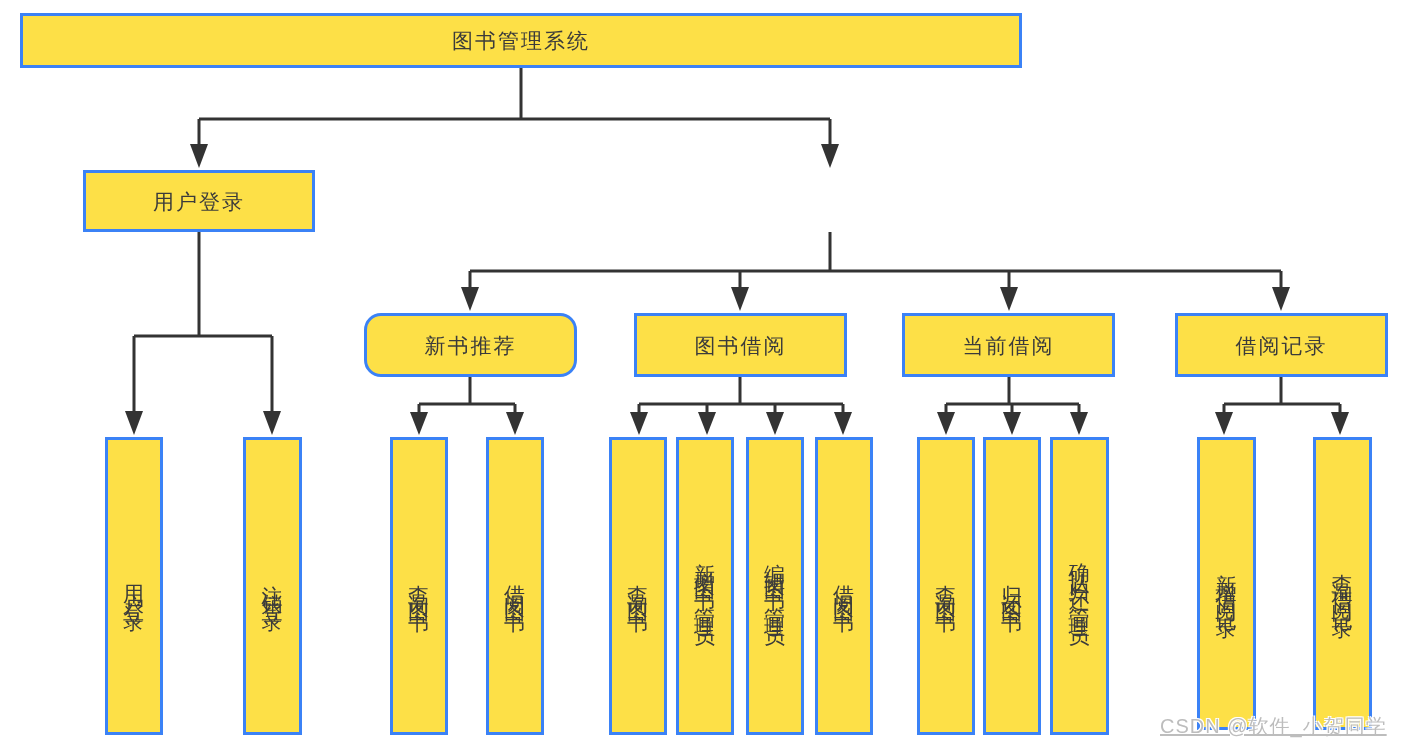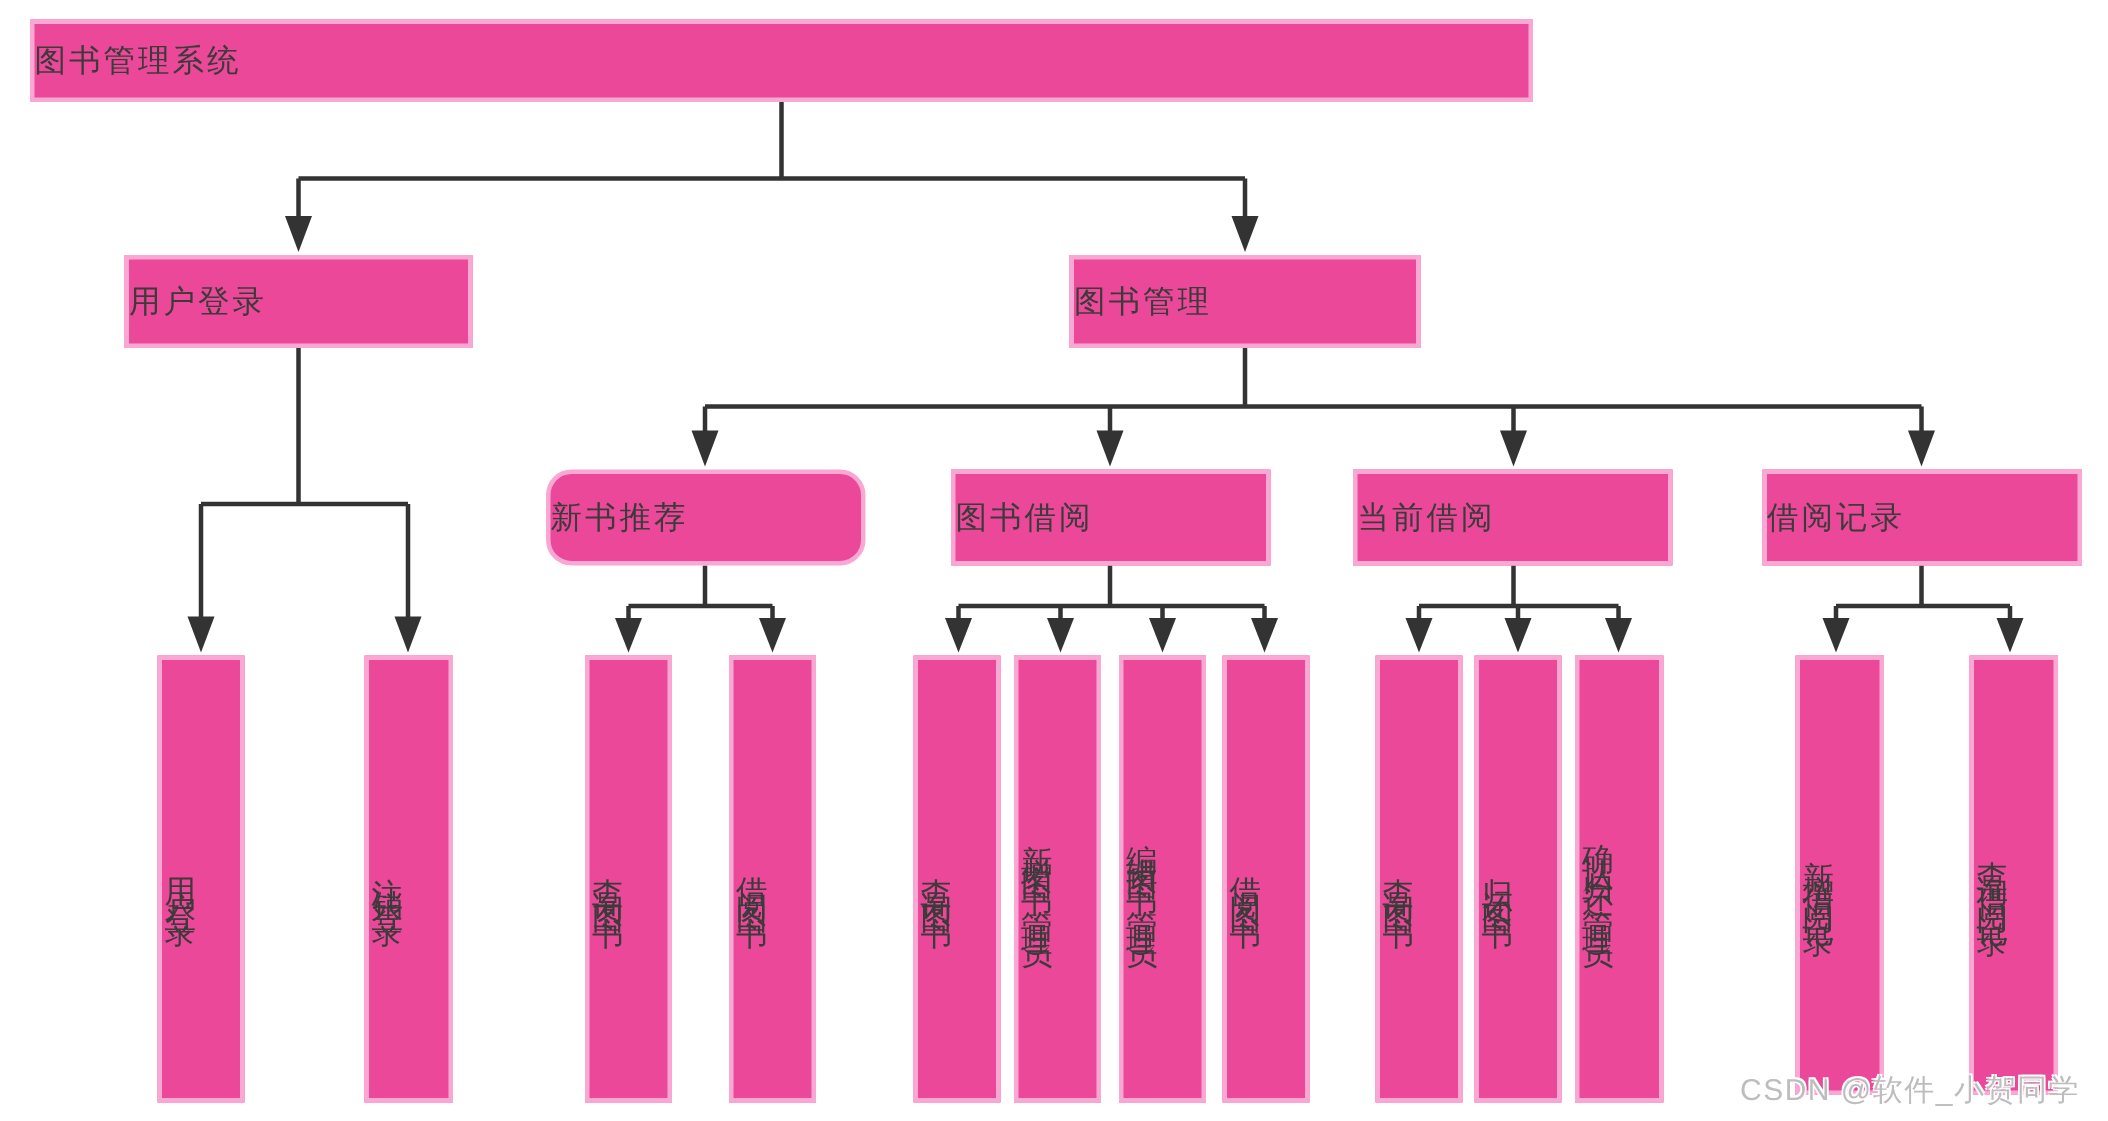--- a/index.html
+++ b/index.html
@@ -13,24 +13,25 @@
   }
   #connectors {
     position: absolute;
     left: 0; top: 0;
     width: 1405px; height: 747px;
     z-index: 0;
   }
   .box {
     position: absolute;
     box-sizing: border-box;
-    border: 3px solid #f9a8d4;
-    background: #ec4899;
+    border: 3px solid #3b82f6;
+    background: #fde047;
     display: flex;
     align-items: center;
+    justify-content: center;
     z-index: 1;
   }
   .leaf { border-width: 3px; }
   .hlabel {
     font-size: 21px;
     color: #3b3b3b;
     letter-spacing: 2px;
     white-space: nowrap;
     line-height: 1;
   }
@@ -52,20 +53,21 @@
   #watermark {
     position: absolute;
     left: 1160px;
     top: 713px;
     z-index: 2;
     font-size: 20px;
     letter-spacing: 1px;
     color: #bdbdbd;
     white-space: nowrap;
     text-shadow: -1px -1px 0 #ffffff, 1px -1px 0 #ffffff, -1px 1px 0 #ffffff, 1px 1px 0 #ffffff;
+    text-decoration: underline;
   }
 </style>
 </head>
 <body>
 
 <div id="canvas">
 
   <svg id="connectors" viewBox="0 0 1405 747" xmlns="http://www.w3.org/2000/svg">
 
     <g>
@@ -116,23 +118,20 @@
     </g>
   </svg>
 
   <div class="box" style="left:20px; top:13px; width:1002px; height:55px;">
     <span class="hlabel">图书管理系统</span>
   </div>
 
   <div class="box" style="left:83px; top:170px; width:232px; height:62px;">
     <span class="hlabel">用户登录</span>
   </div>
-  <div class="box" style="left:713px; top:170px; width:234px; height:62px;">
-    <span class="hlabel">图书管理</span>
-  </div>
 
   <div class="box" style="left:364px; top:313px; width:213px; height:64px;border-radius:17px;">
     <span class="hlabel">新书推荐</span>
   </div>
   <div class="box" style="left:902px; top:313px; width:213px; height:64px;">
     <span class="hlabel">当前借阅</span>
   </div>
   <div class="box" style="left:634px; top:313px; width:213px; height:64px;">
     <span class="hlabel">图书借阅</span>
   </div>

